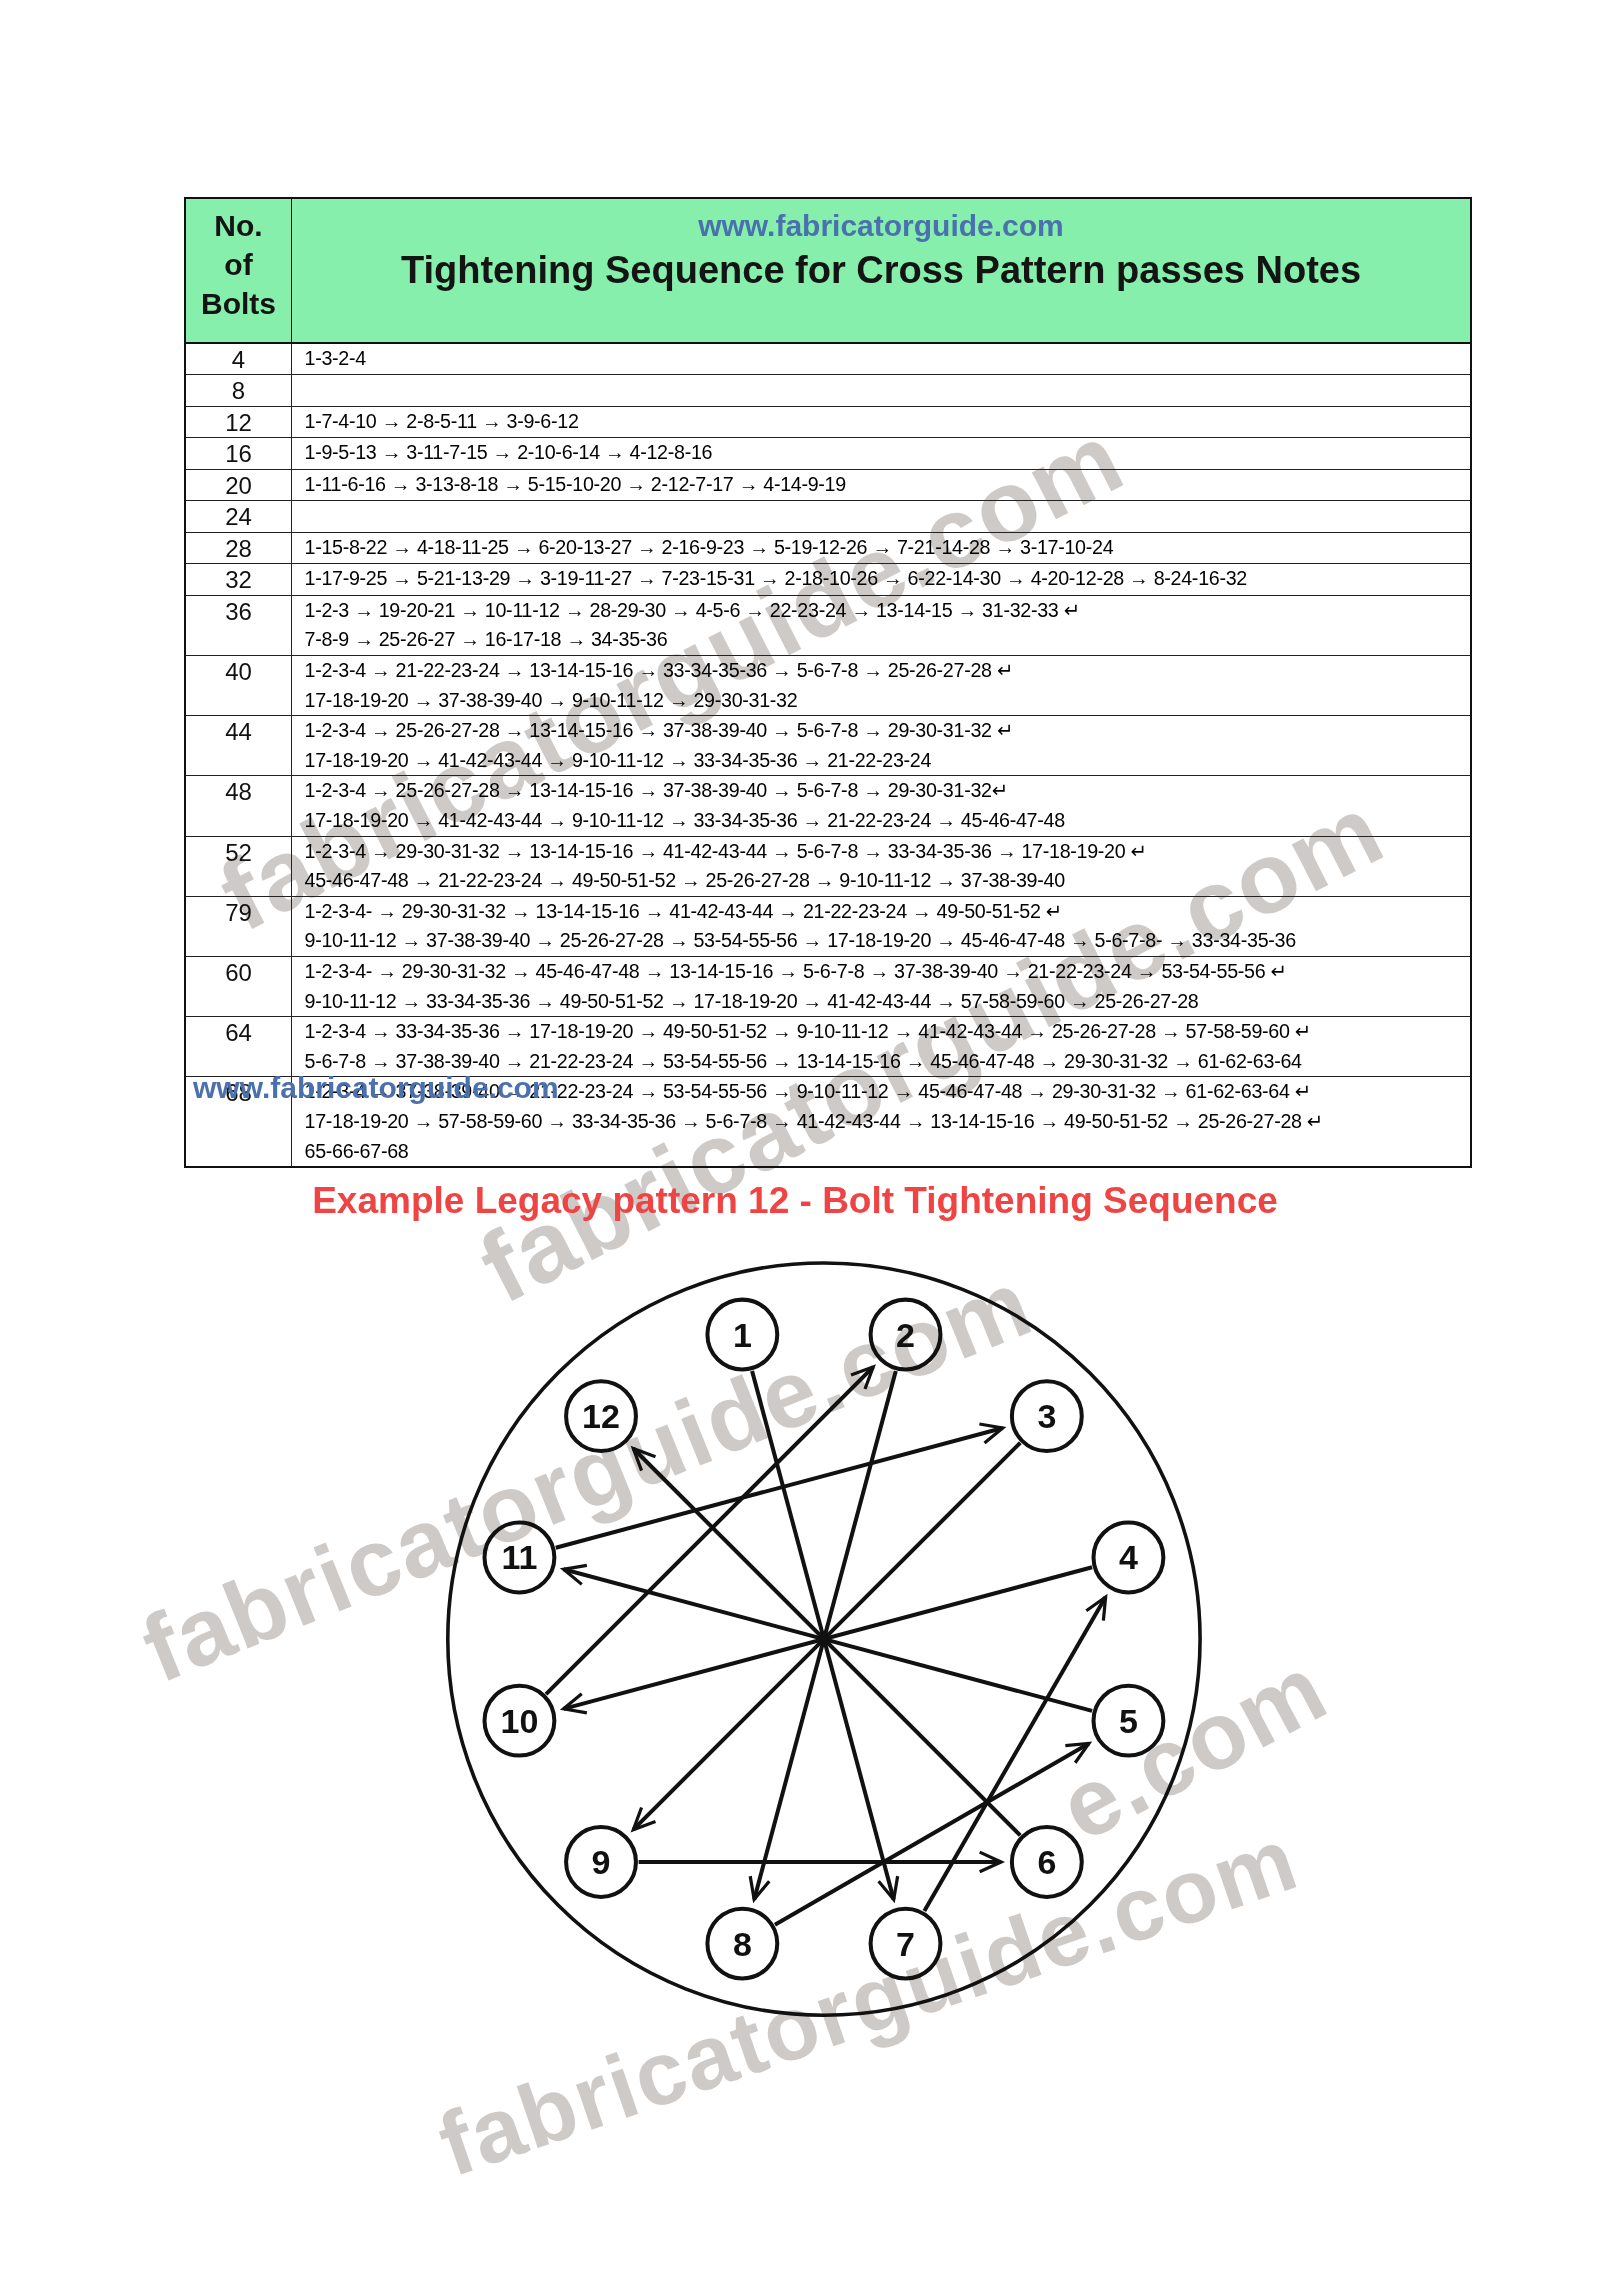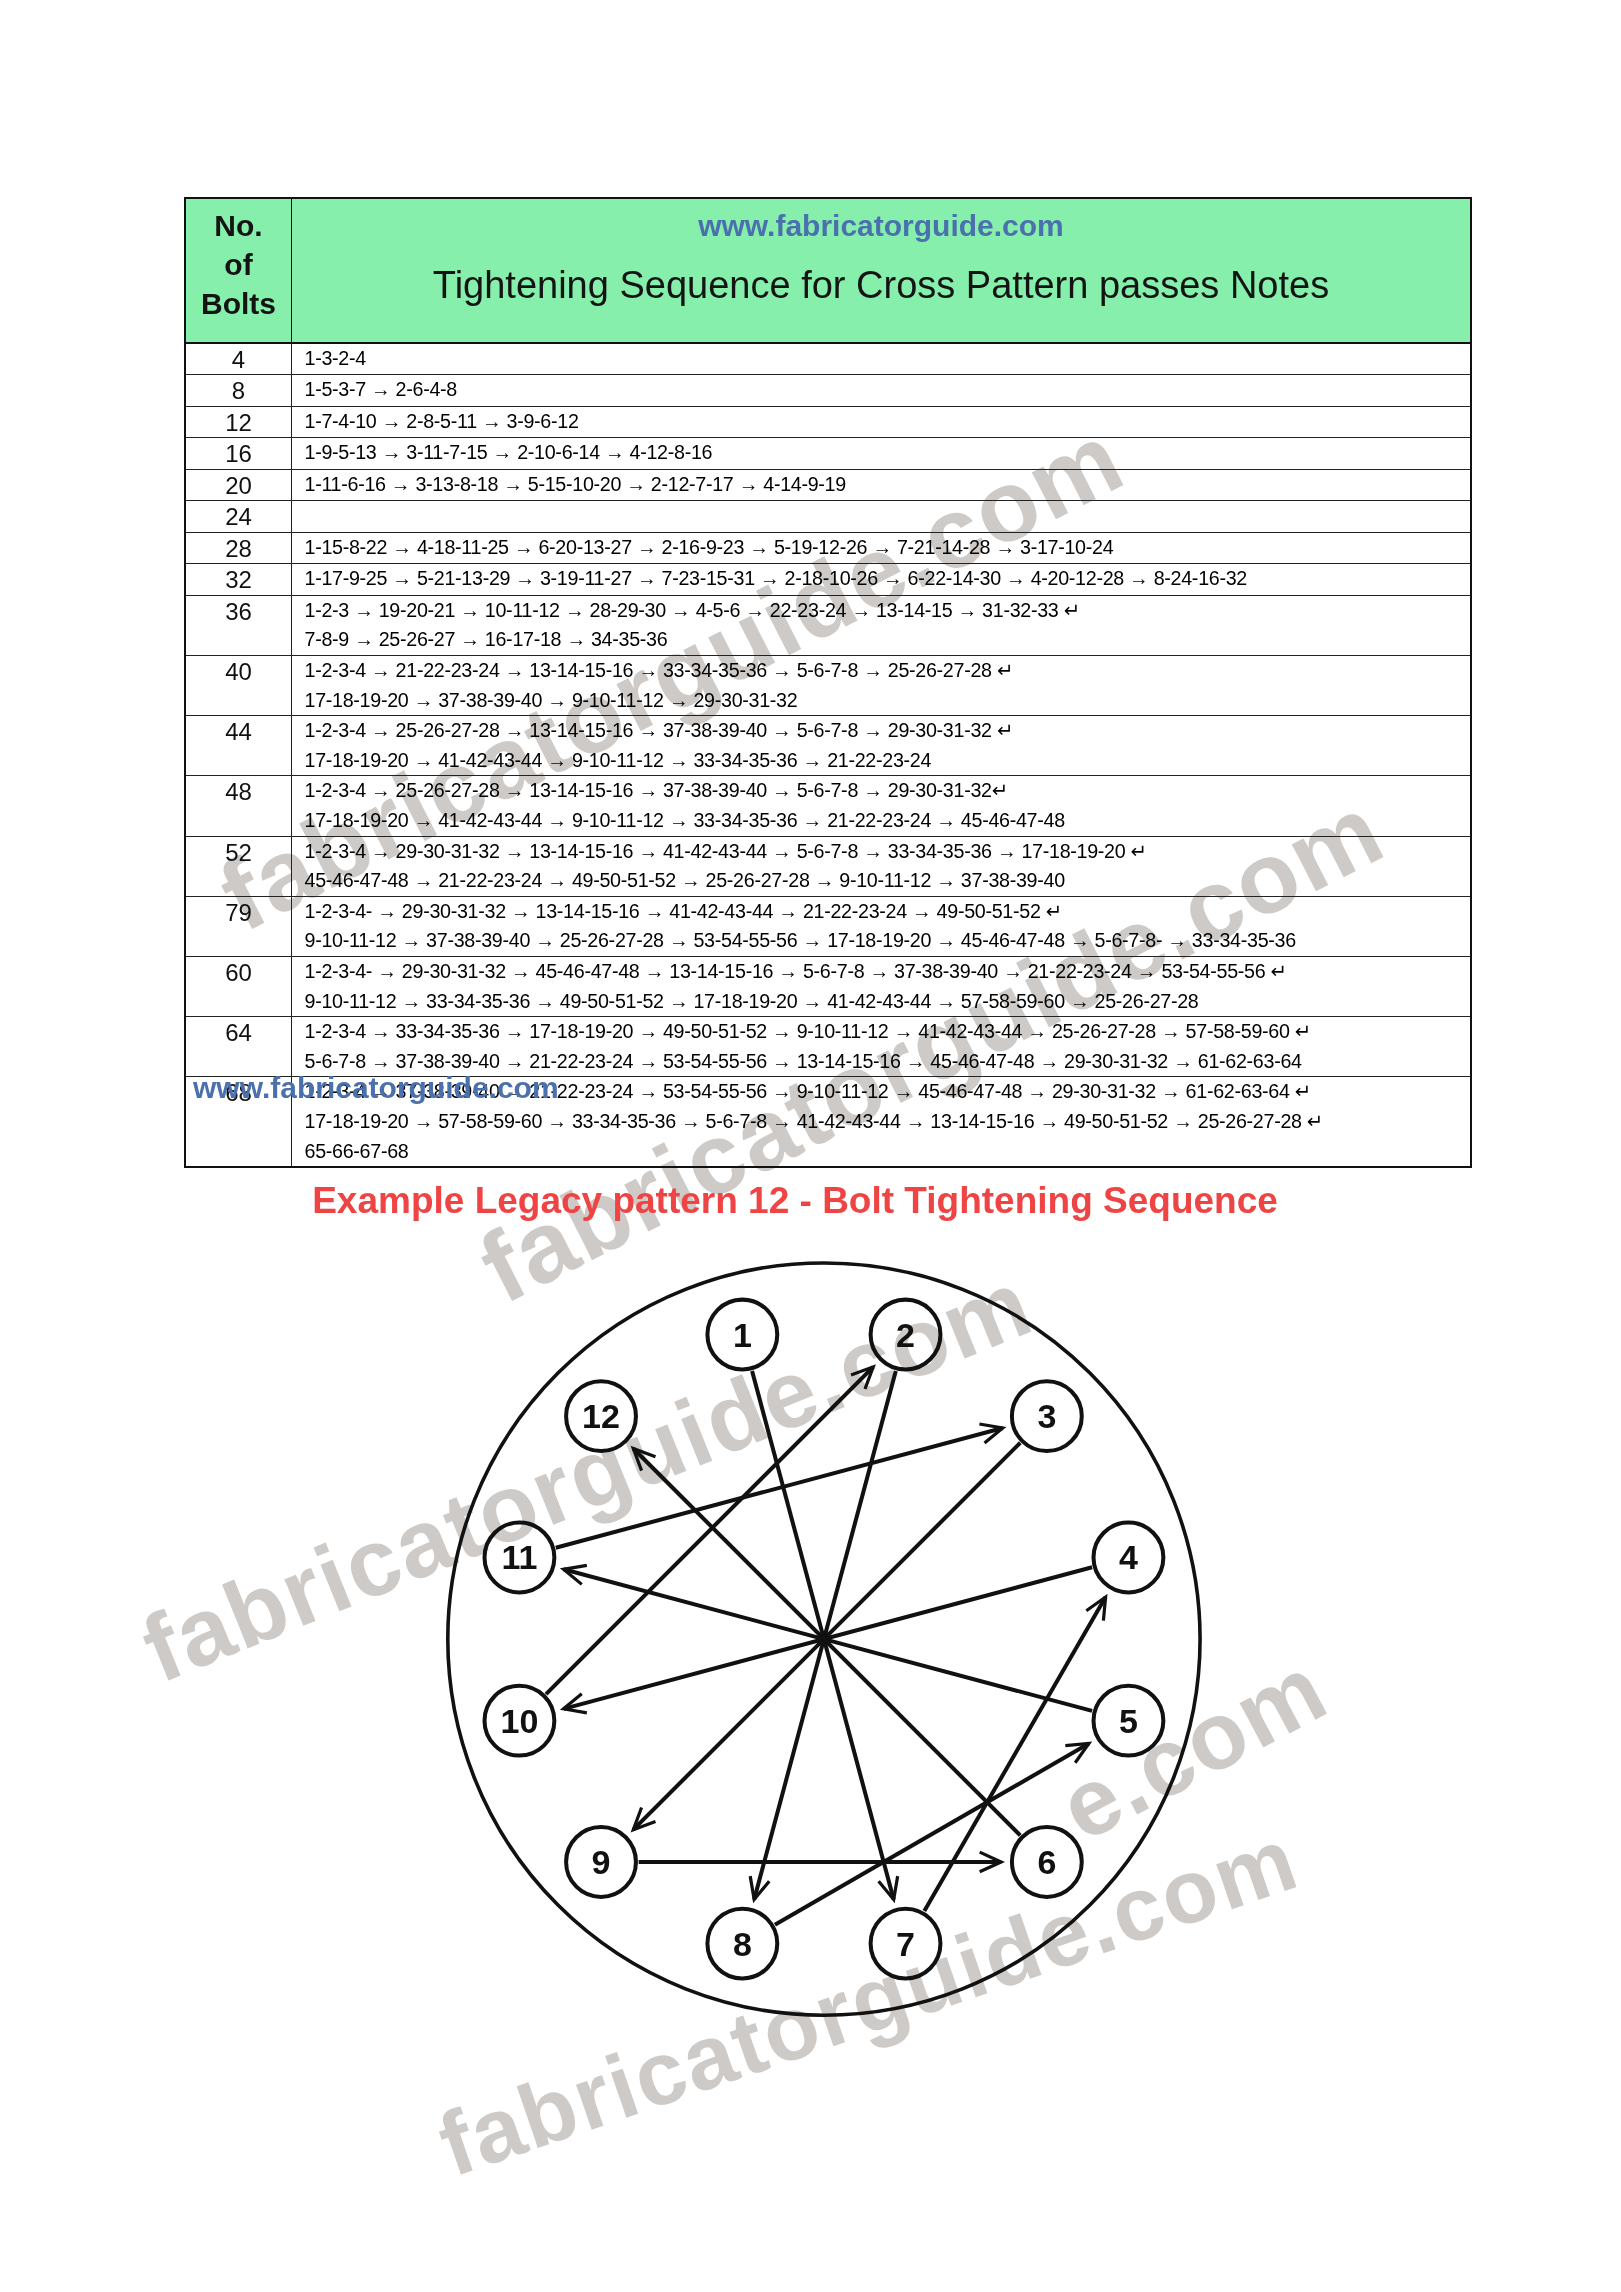--- a/index.html
+++ b/index.html
@@ -19,21 +19,21 @@
     border:2.7px solid #111;box-sizing:border-box;background:transparent;
   }
   .t-header{display:flex;background:#86efac;border-bottom:2.7px solid #111;height:145px;box-sizing:border-box;}
   .h-col1{
     width:106px;border-right:1.8px solid #111;box-sizing:border-box;
     display:flex;flex-direction:column;align-items:center;justify-content:flex-start;
     padding-top:7.2px;font-weight:700;font-size:30px;line-height:39px;color:#141414;
   }
   .h-col2{flex:1;display:flex;flex-direction:column;align-items:center;padding-top:10.7px;}
   .h-url{color:#4a71ad;font-weight:700;font-size:30px;line-height:32px;}
-  .h-title{color:#141414;font-weight:400;font-size:38px;line-height:41px;margin-top:23px;letter-spacing:0;}
+  .h-title{color:#141414;font-weight:700;font-size:38px;line-height:41px;margin-top:8px;letter-spacing:0;}
   .t-row{display:flex;border-top:1.8px solid #222;box-sizing:border-box;}
   .t-row:first-child{border-top:none;}
   .c1{
     width:106px;border-right:1.8px solid #222;box-sizing:border-box;
     text-align:center;font-size:24px;line-height:29.6px;padding-top:0.9px;color:#111;
   }
   .c2{flex:1;padding-left:12.5px;box-sizing:border-box;}
   .seq-line{font-size:19.7px;line-height:29.6px;letter-spacing:-0.3px;white-space:nowrap;color:#000000;}
   
   .footer-url{
@@ -76,23 +76,20 @@
   </div>
   <div id="rows-host">
       <div class="t-row">
         <div class="c1">4</div>
         <div class="c2">
           <div class="seq-line">1-3-2-4</div>
         </div>
       </div>
       <div class="t-row">
         <div class="c1">8</div>
-        <div class="c2">
-          <div class="seq-line">1-5-3-7 → 2-6-4-8</div>
-        </div>
       </div>
       <div class="t-row">
         <div class="c1">12</div>
         <div class="c2">
           <div class="seq-line">1-7-4-10 → 2-8-5-11 → 3-9-6-12</div>
         </div>
       </div>
       <div class="t-row">
         <div class="c1">16</div>
         <div class="c2">

